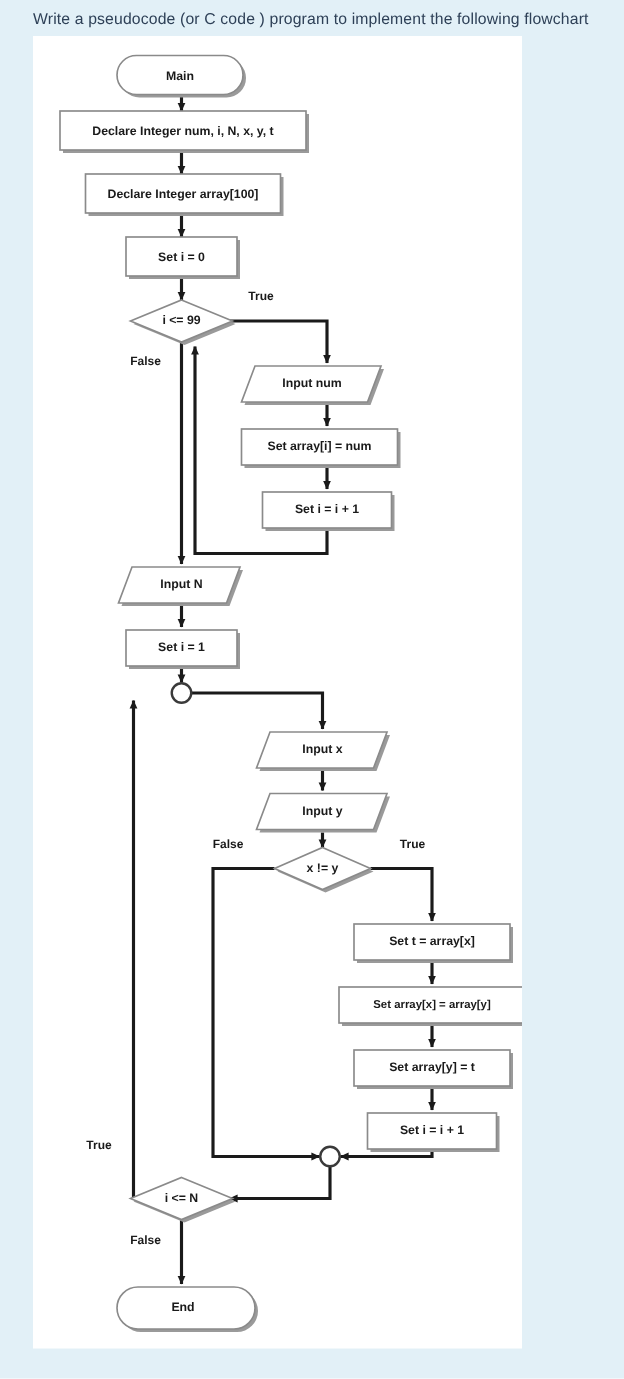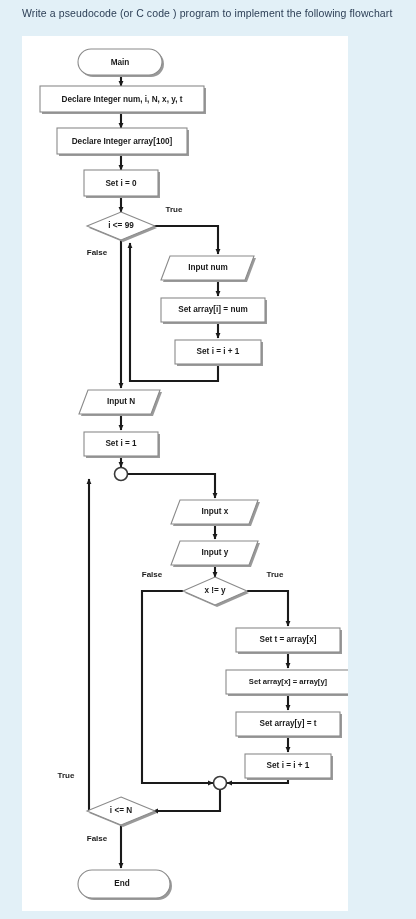--- a/index.html
+++ b/index.html
@@ -25,21 +25,21 @@
     width: 380px;
     font-size: 10.5px;
     color: #2e4057;
     letter-spacing: 0.1px;
     line-height: 14px;
     white-space: nowrap;
   }
   .paper {
     position: absolute;
     left: 22px;
-    top: 36px;
+    top: 24px;
     width: 326px;
     height: 875px;
     background: #ffffff;
   }
   .chart-svg {
     position: absolute;
     left: 0;
     top: 0;
   }
   .node-label {

